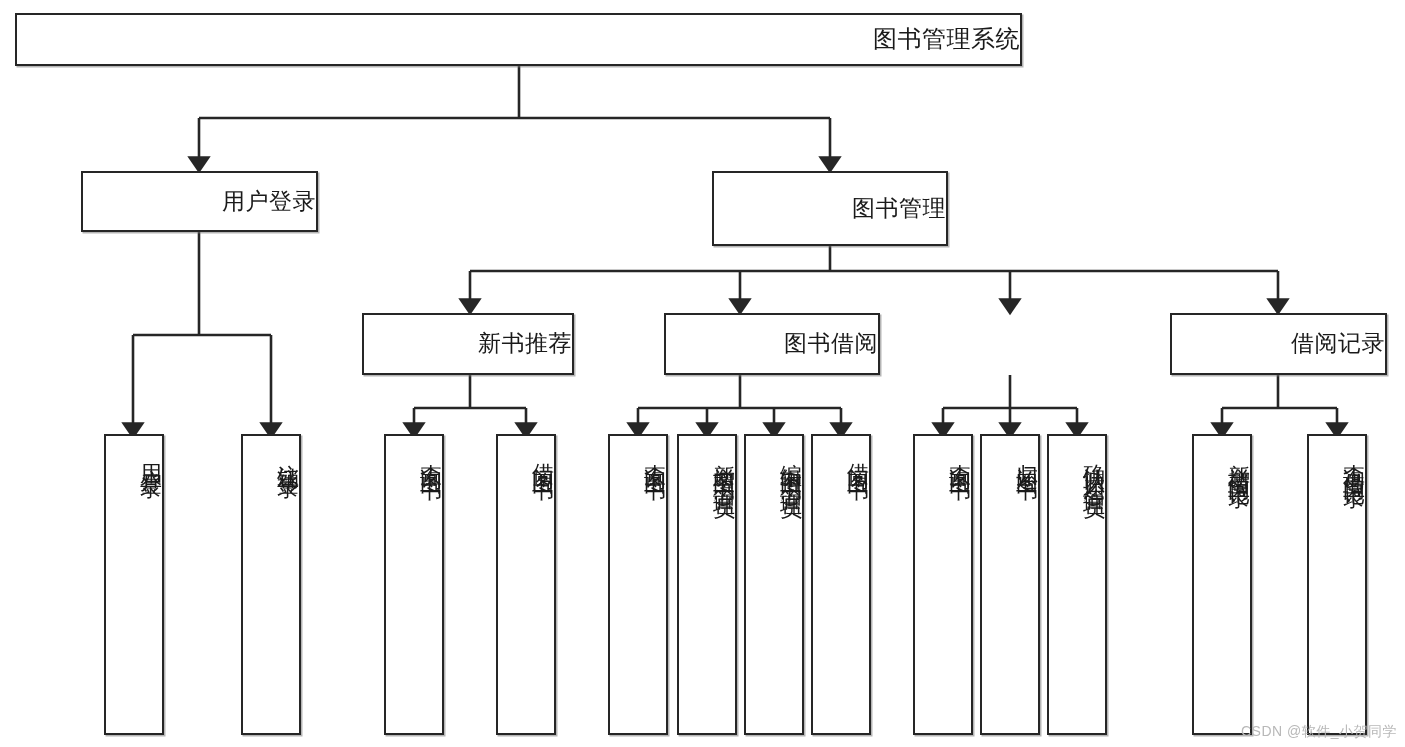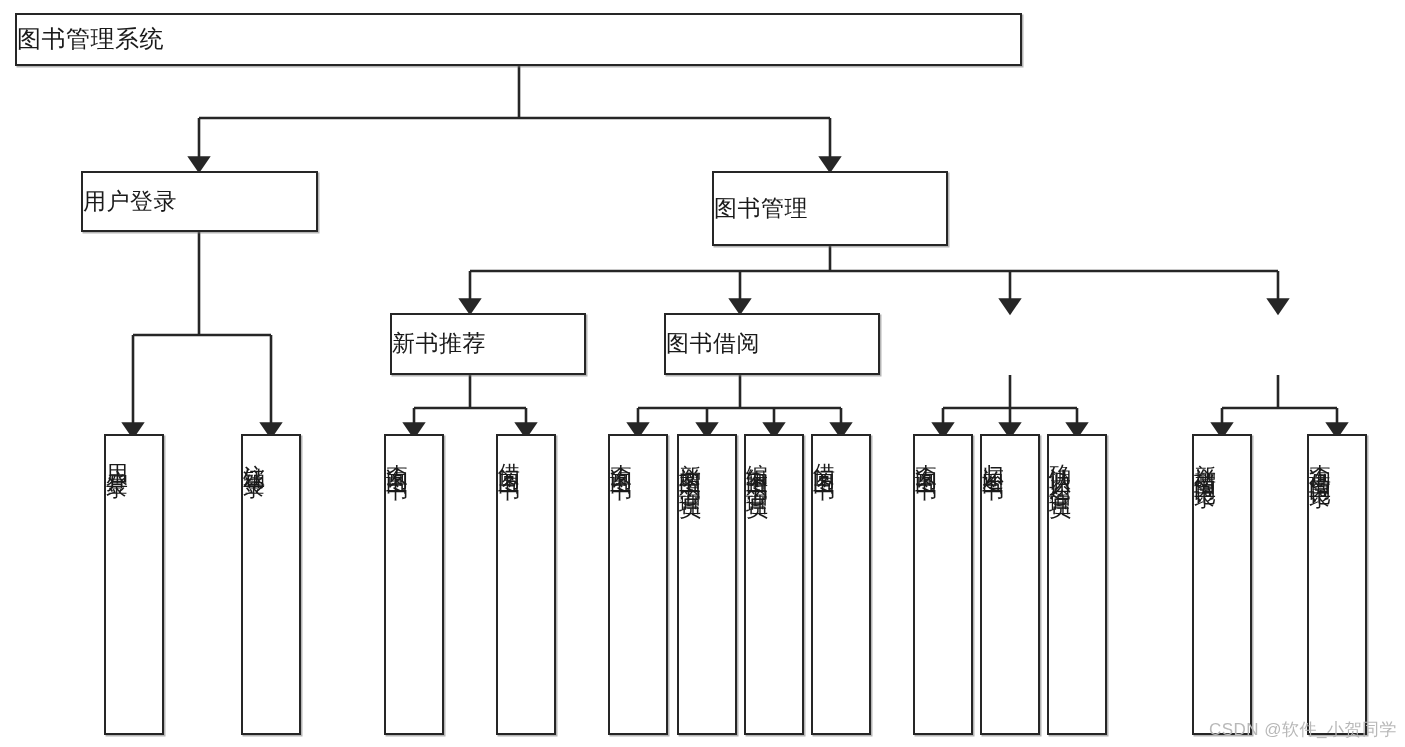--- a/index.html
+++ b/index.html
@@ -25,21 +25,21 @@
     height: 747px;
     pointer-events: none;
   }
   .node {
     position: absolute;
     box-sizing: border-box;
     background: #ffffff;
     border: 2px solid #262626;
     display: flex;
     align-items: center;
-    justify-content: flex-start;
+    justify-content: flex-end;
     color: #1a1a1a;
     box-shadow: 1.5px 1.5px 0 rgba(120,120,120,0.55);
   }
   .node .label {
     display: block;
     text-align: center;
     line-height: 1.18;
     letter-spacing: 0.5px;
   }
   .node.horizontal .label {
@@ -58,21 +58,21 @@
     white-space: nowrap;
     -webkit-text-orientation: upright;
   }
   .node.root .label {
     font-size: 24px;
   }
   .watermark {
     position: absolute;
     right: 8px;
     bottom: 6px;
-    font-size: 17px;
+    font-size: 14px;
     color: #b8b8b8;
     letter-spacing: 0.5px;
     white-space: nowrap;
     margin-top: 33px;
   }
 </style>
 </head>
 <body>
 
 <div id="canvas">
@@ -131,25 +131,28 @@
     <span class="label">图书管理系统</span>
   </div>
 
   <div class="node horizontal" style="left:81px; top:171px; width:237px; height:61px;">
     <span class="label">用户登录</span>
   </div>
   <div class="node horizontal" style="left:712px; top:171px; width:236px; height:75px;">
     <span class="label">图书管理</span>
   </div>
 
-  <div class="node horizontal" style="left:362px; top:313px; width:196px; height:62px;margin-left:28px;">
+  <div class="node horizontal" style="left:362px; top:313px; width:212px; height:62px;">
     <span class="label">新书推荐</span>
   </div>
   <div class="node horizontal" style="left:632px; top:313px; width:216px; height:62px;margin-left:32px;">
     <span class="label">图书借阅</span>
+  </div>
+  <div class="node horizontal" style="left:1170px; top:313px; width:217px; height:62px;">
+    <span class="label">借阅记录</span>
   </div>
 
   <div class="node vertical" style="left:104px; top:434px; width:60px; height:301px;">
     <span class="label">用户登录</span>
   </div>
   <div class="node vertical" style="left:241px; top:434px; width:60px; height:301px;">
     <span class="label">注销登录</span>
   </div>
 
   <div class="node vertical" style="left:384px; top:434px; width:60px; height:301px;">

